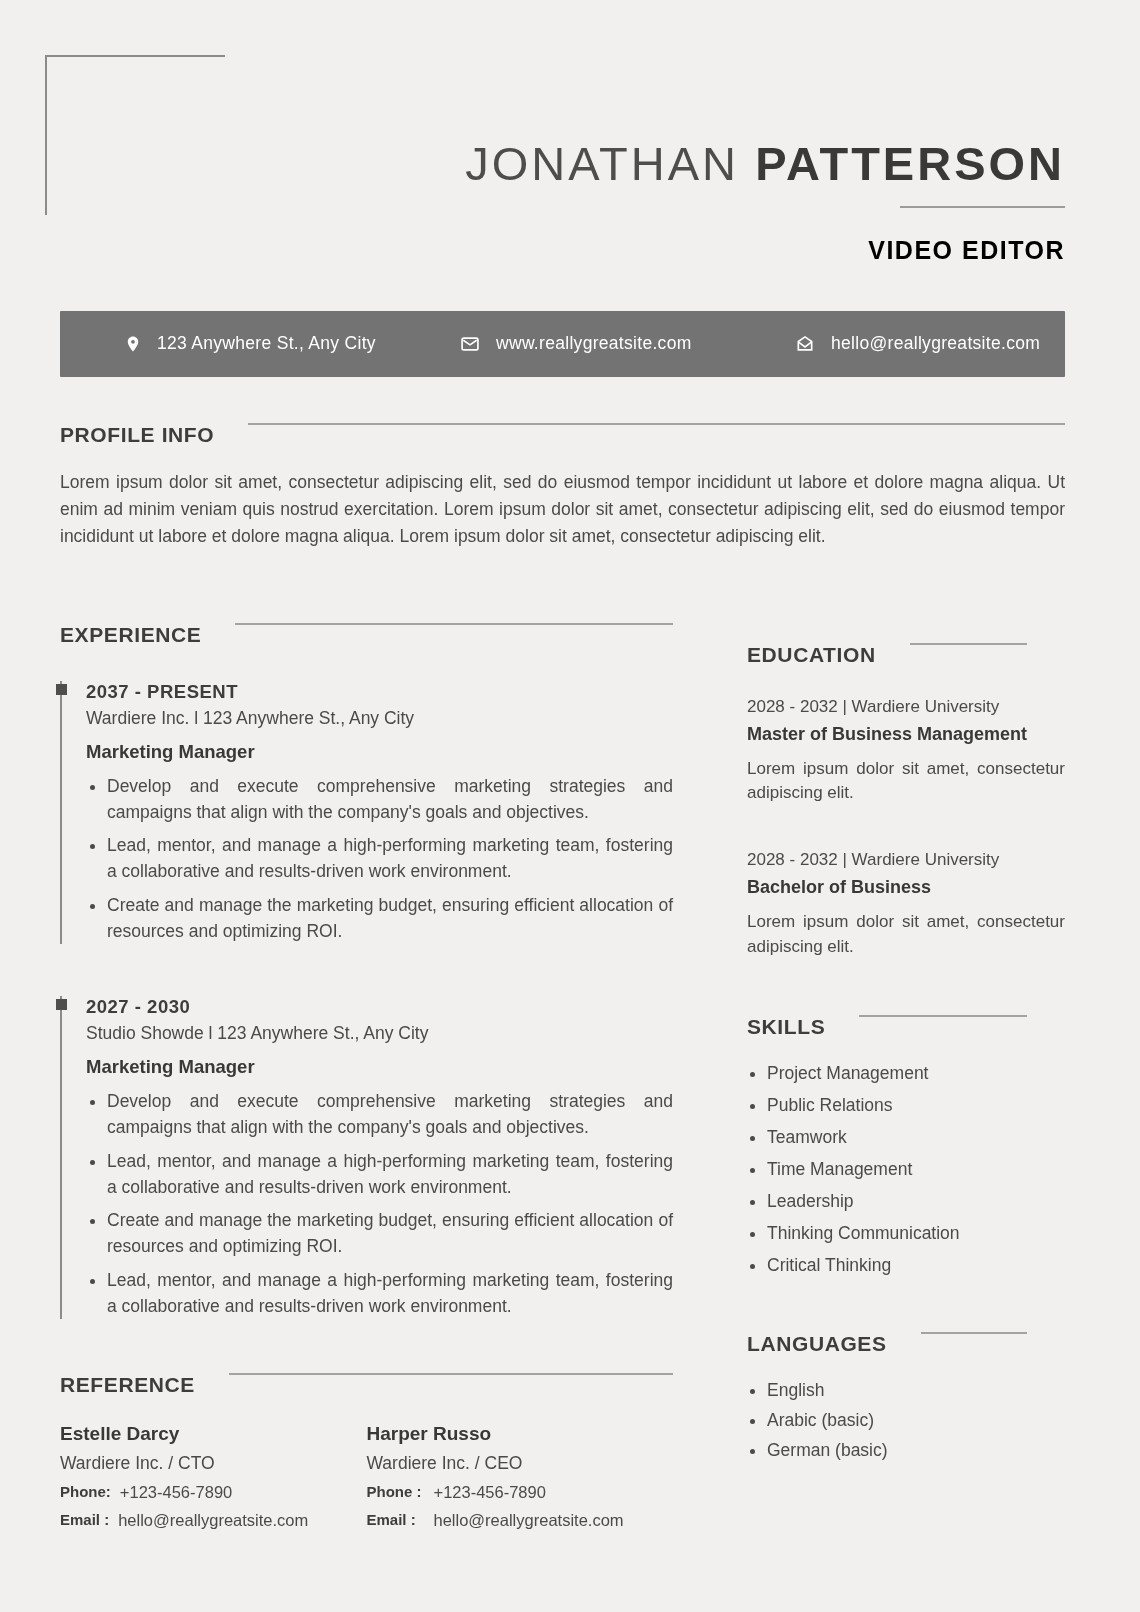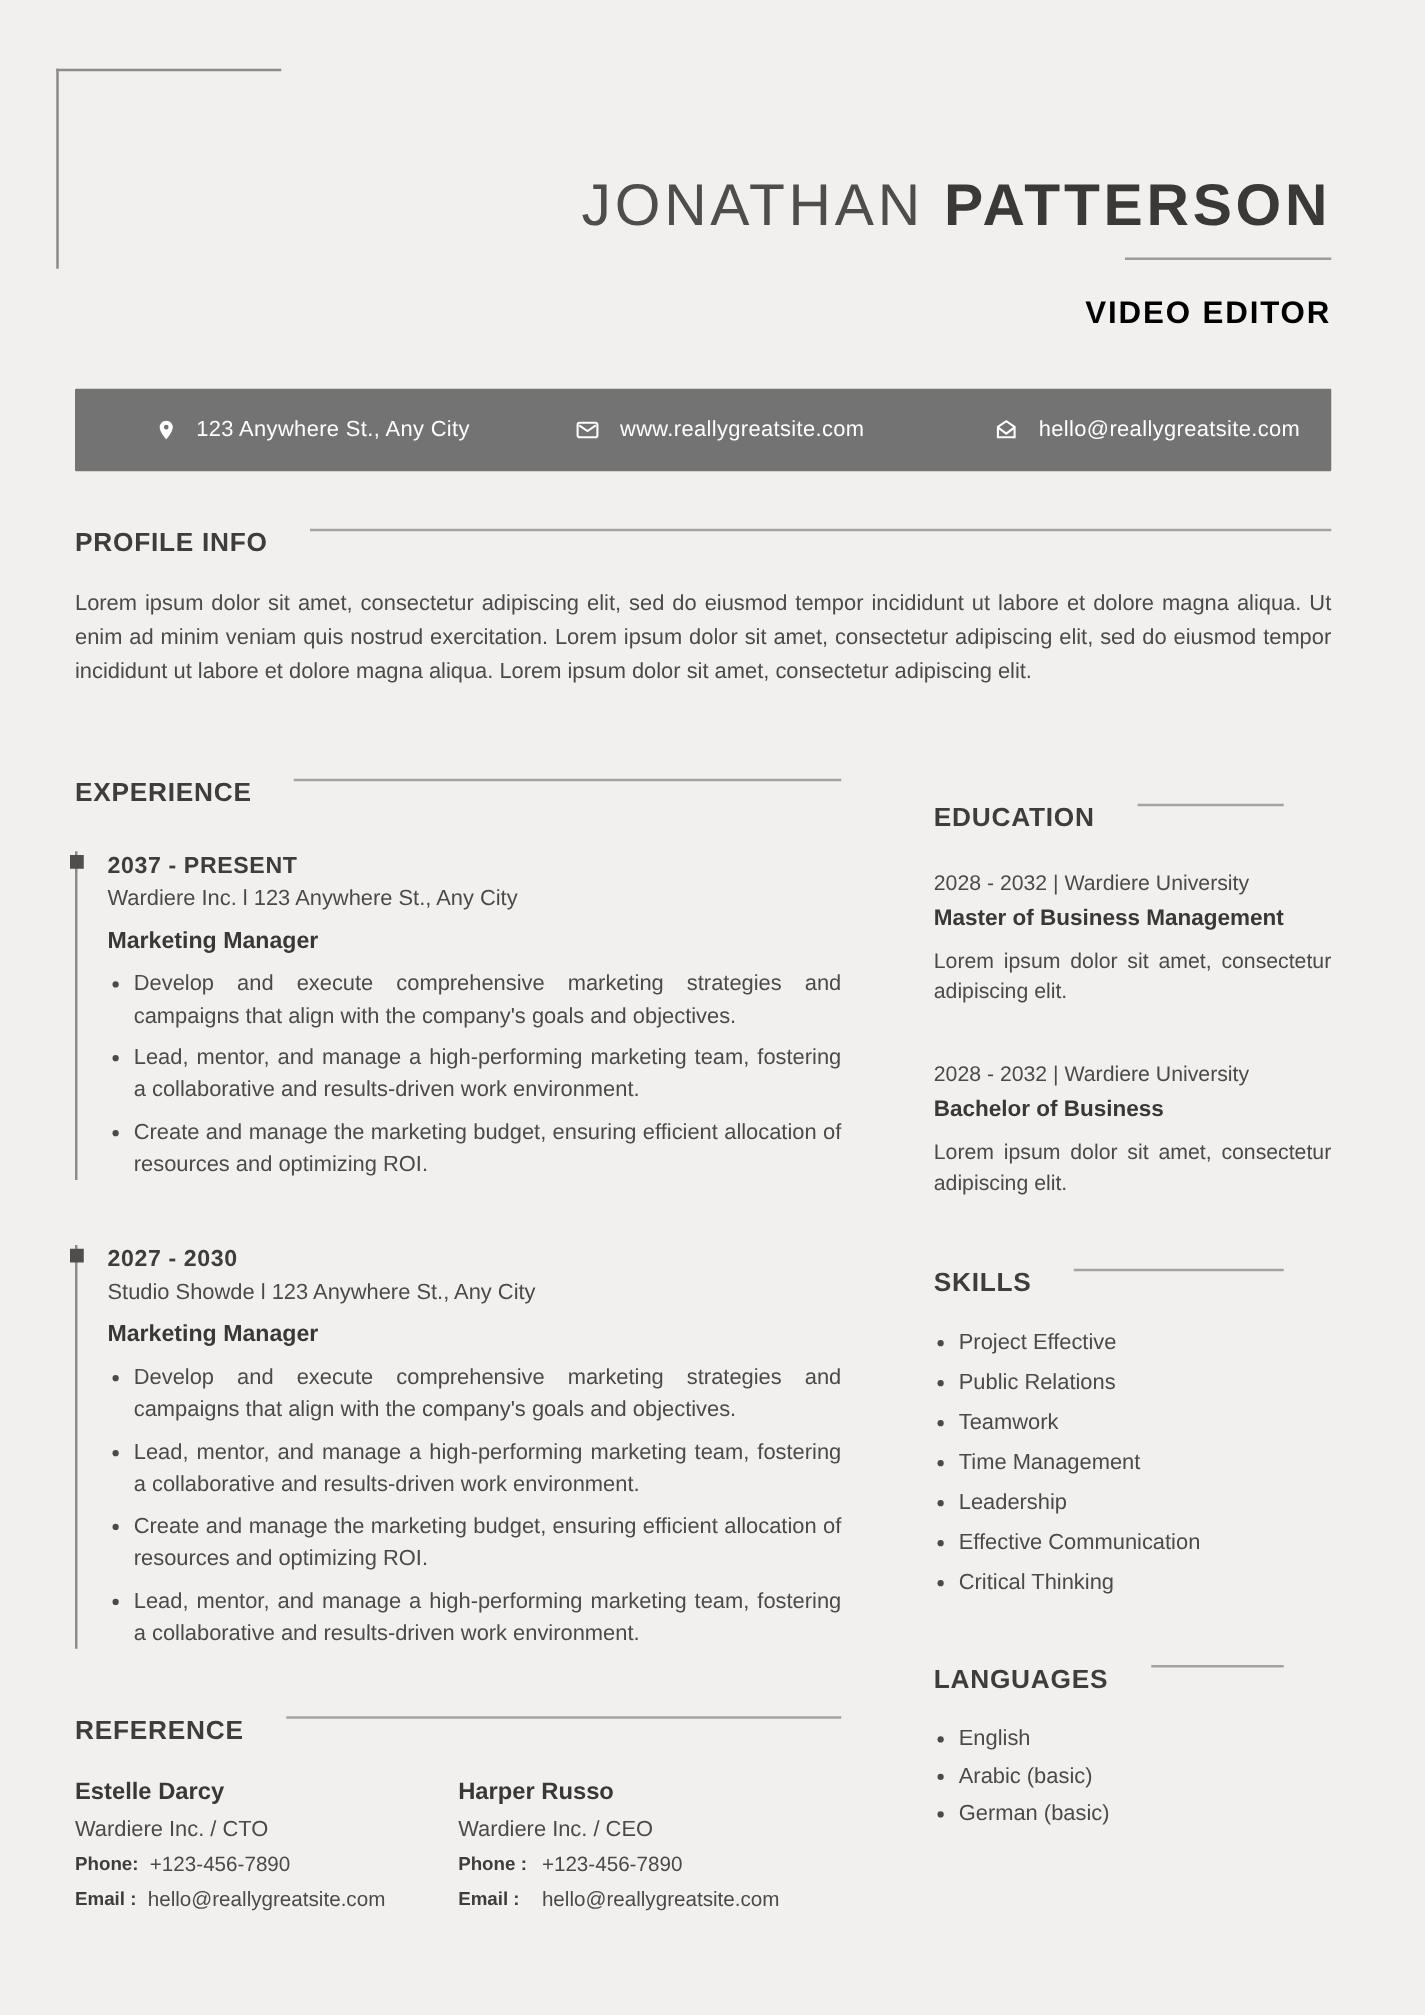--- a/index.html
+++ b/index.html
@@ -207,26 +207,26 @@
           <div class="desc">Lorem ipsum dolor sit amet, consectetur adipiscing elit.</div>
         </div>
       </section>
 
       <section class="skills">
         <div class="sec-head">
           <h2>SKILLS</h2>
           <div class="rule"></div>
         </div>
         <ul class="bullet-list">
-          <li>Project Effective</li>
+          <li>Project Management</li>
           <li>Public Relations</li>
           <li>Teamwork</li>
           <li>Time Management</li>
           <li>Leadership</li>
-          <li>Effective Communication</li>
+          <li>Thinking Communication</li>
           <li>Critical Thinking</li>
         </ul>
       </section>
 
       <section class="languages">
         <div class="sec-head">
           <h2>LANGUAGES</h2>
           <div class="rule"></div>
         </div>
         <ul class="bullet-list">

